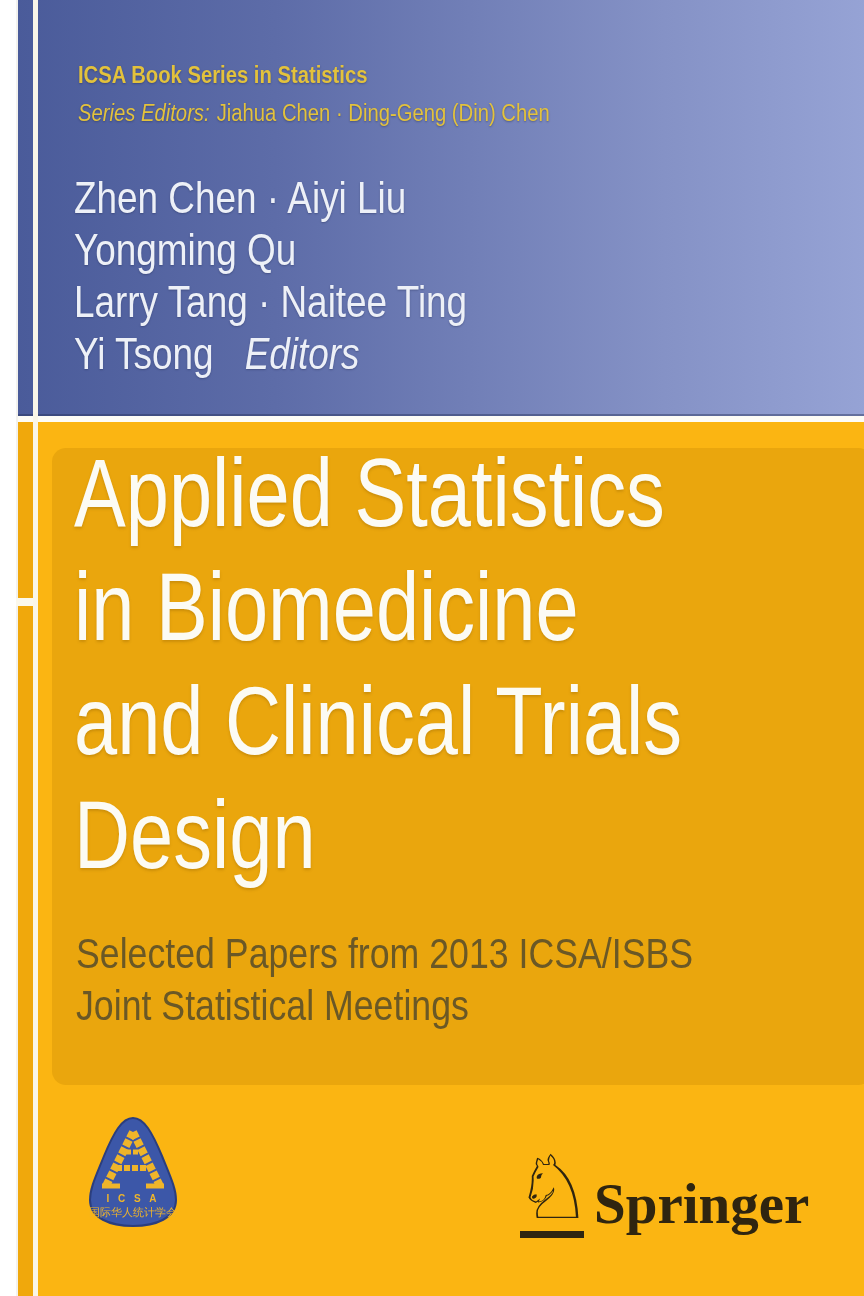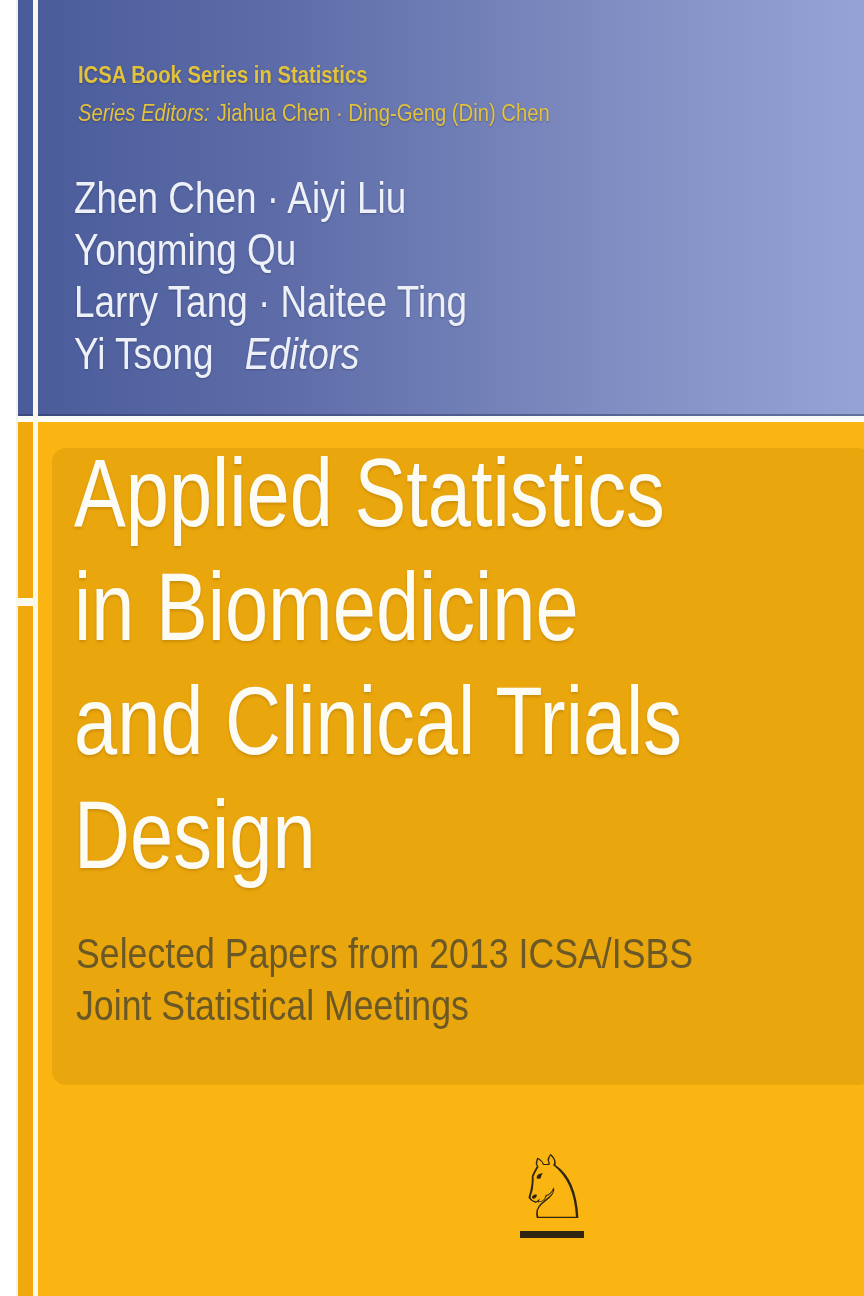--- a/index.html
+++ b/index.html
@@ -124,19 +124,35 @@
     <div>in Biomedicine</div>
     <div>and Clinical Trials</div>
     <div>Design</div>
   </div>
 
   <div class="subtitle">
     <div>Selected Papers from 2013 ICSA/ISBS</div>
     <div>Joint Statistical Meetings</div>
   </div>
 
+  <div class="icsa-logo">
+    <svg width="114" height="120" viewBox="0 0 114 120">
+      <path d="M57,6 C68,6 76,20 86,44 C94,64 100,76 100,88 C100,106 80,114 57,114 C34,114 14,106 14,88 C14,76 20,64 28,44 C38,20 46,6 57,6 Z" fill="#3c57a8" stroke="#2b3e7e" stroke-width="2"></path>
+      <g stroke="#efb52a" fill="none">
+        <path d="M57,20 L30,74" stroke-width="8" stroke-dasharray="7 2"></path>
+        <path d="M57,20 L84,74" stroke-width="8" stroke-dasharray="7 2"></path>
+        <path d="M40,56 L74,56" stroke-width="6" stroke-dasharray="6 2"></path>
+        <path d="M26,74 L44,74" stroke-width="5"></path>
+        <path d="M70,74 L88,74" stroke-width="5"></path>
+        <path d="M50,40 L64,40" stroke-width="5" stroke-dasharray="5 2"></path>
+      </g>
+      <text x="57" y="90" text-anchor="middle" font-size="10" letter-spacing="3" fill="#efb52a" font-family="Liberation Sans, sans-serif" font-weight="bold">I C S A</text>
+      <text x="57" y="104" text-anchor="middle" font-size="11" fill="#efb52a" font-family="DejaVu Sans, sans-serif">国际华人统计学会</text>
+    </svg>
+  </div>
 
   <div class="springer">
     <span class="springer-knight">♘</span>
     <span class="springer-underline"></span>
+    <span class="springer-word">Springer</span>
   </div>
 
 </div>
 
 </body></html>

